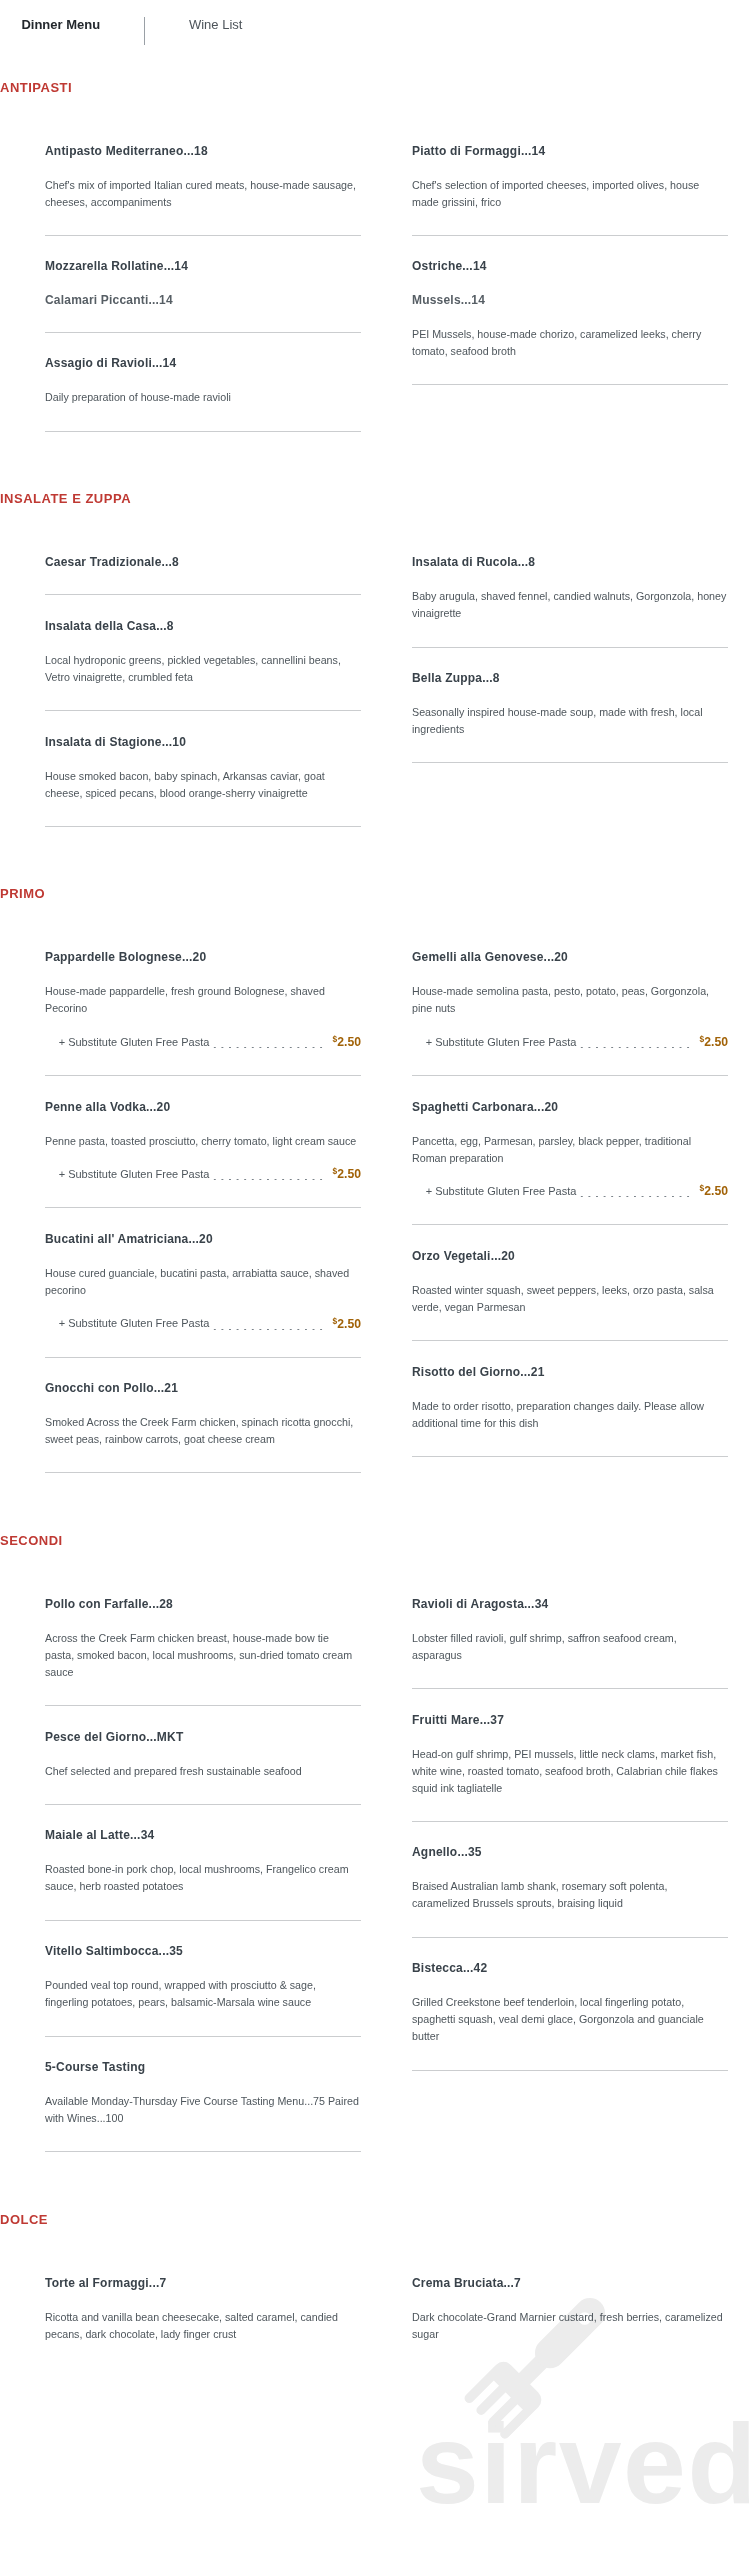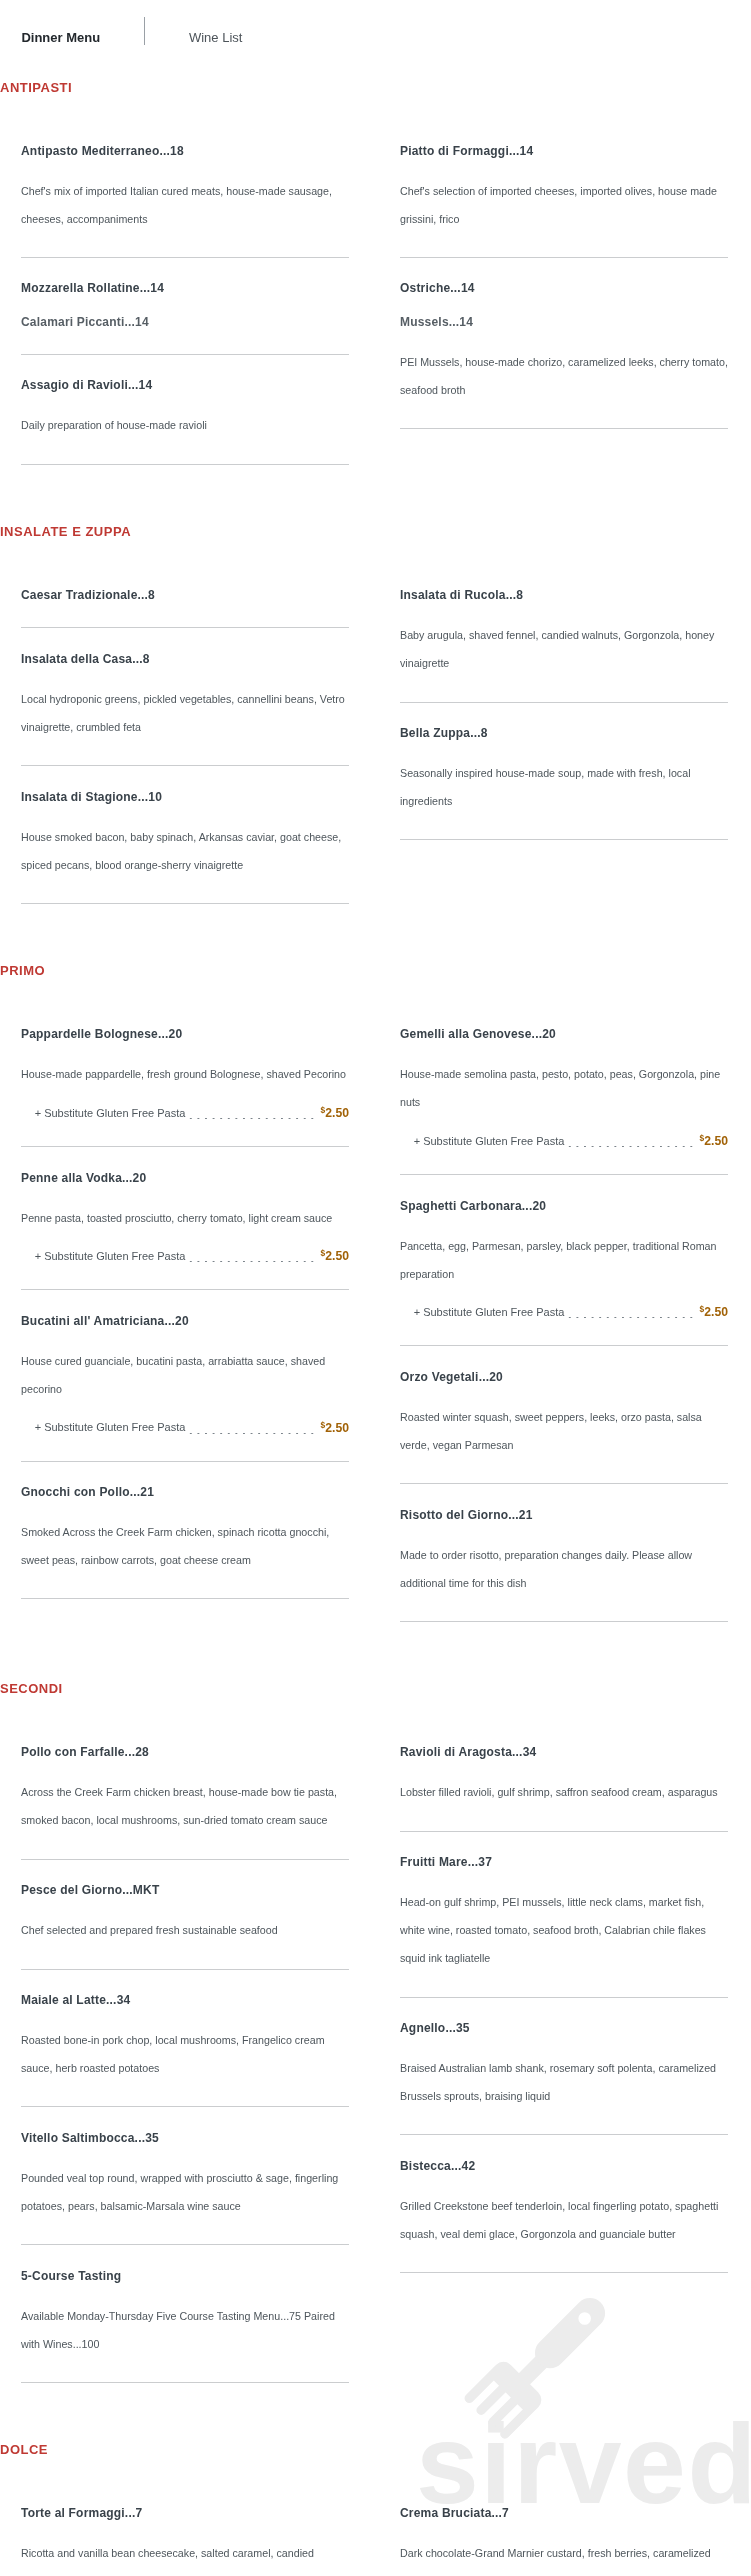--- a/index.html
+++ b/index.html
@@ -1,34 +1,34 @@
 <!DOCTYPE html>
 <html style="font-size:12.2px"><head>
 <meta charset="utf-8">
 <style>
   html,body{margin:0;padding:0;background:#fff;}
   body{font-family:"Liberation Sans","DejaVu Sans",sans-serif;}
   .page{position:relative;width:751px;height:2576px;overflow:hidden;background:#fff;}
 
   
-  .tabs{display:flex;align-items:flex-end;padding:17px 0 0 21.4px;position:relative;z-index:2;gap:24px;}
+  .tabs{display:flex;align-items:flex-start;padding:17px 0 0 21.4px;position:relative;z-index:2;gap:24px;}
   .tab{font-size:13px;color:#4d545a;cursor:pointer;}
   .tab.active{font-weight:bold;color:#23282d;}
   .tab-divider{width:0.8px;height:27.5px;background:#9aa0a6;margin:0 20px;}
 
   
   .menu-section{margin-top:35px;position:relative;z-index:2;}
   .section-title{margin:0;text-align:left;color:#bf3933;font-size:13px;font-weight:bold;letter-spacing:0.5px;}
-  .cols{display:grid;grid-template-columns:1fr 1fr;column-gap:51px;margin:50px 23px 0 21px;}
+  .cols{display:grid;grid-template-columns:1fr 1fr;column-gap:51px;margin:50px 23px 0 45px;}
 
   
   .menu-item{margin-bottom:24.4px;}
   .item-title{margin:0;font-size:12px;font-weight:bold;color:#39424a;letter-spacing:0.2px;line-height:13.7px;}
   .item-title.ghost{margin-top:20px;opacity:.85;}
-  .item-desc{margin:18.3px 0 0;font-size:10.7px;color:#4e565c;line-height:28px;}
+  .item-desc{margin:18.3px 0 0;font-size:10.7px;color:#4e565c;line-height:17px;}
   .addon{display:flex;align-items:flex-end;margin-top:13.7px;padding-left:13.7px;font-size:11px;color:#4e565c;line-height:17px;}
   .addon-label{white-space:nowrap;}
   .addon-leader{flex:1;height:10.7px;margin:0 6.1px 1.5px 1.5px;
     background-image:radial-gradient(circle,#7b838a 1px,rgba(0,0,0,0) 1.1px);
     background-size:7.6px 3.1px;background-repeat:repeat-x;background-position:left bottom;}
   .addon-price{white-space:nowrap;font-weight:bold;color:#a16207;font-size:12.2px;}
   .addon-price .cur{font-size:8.4px;vertical-align:3.8px;}
   .item-divider{border-bottom:0.8px solid #cbcdcf;margin-top:24.4px;}
 
   

